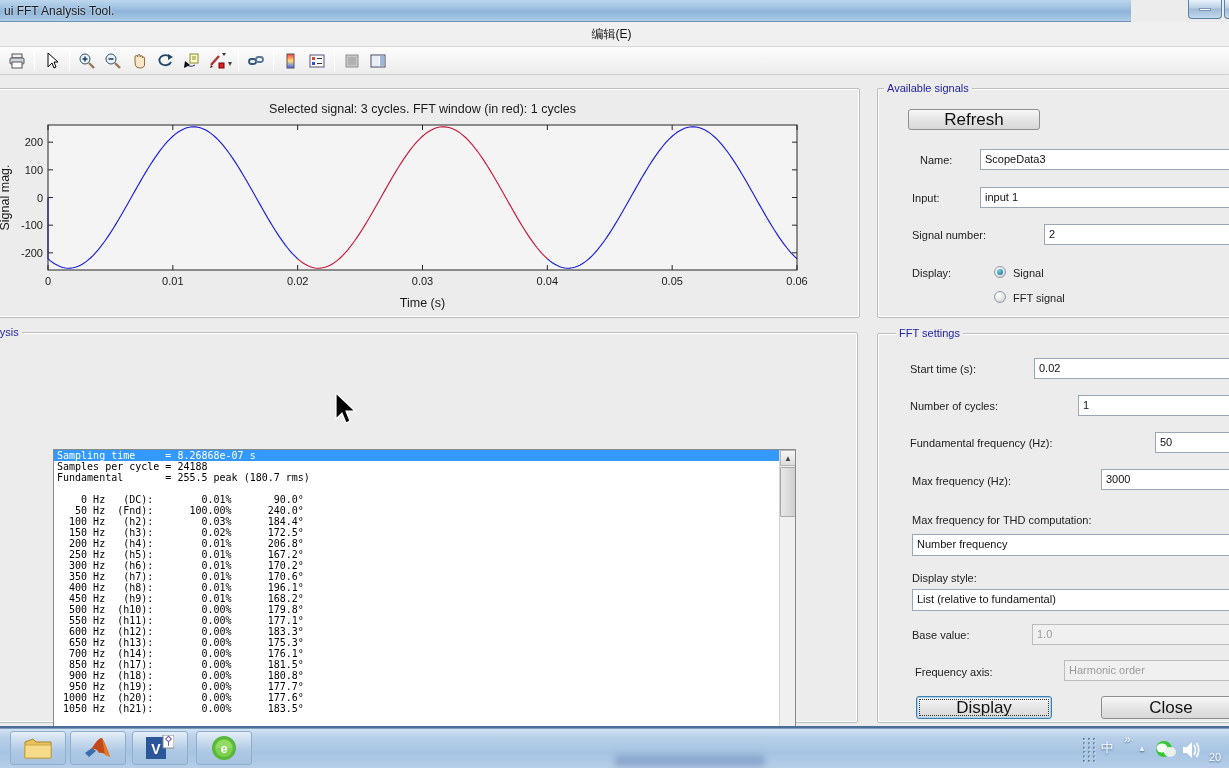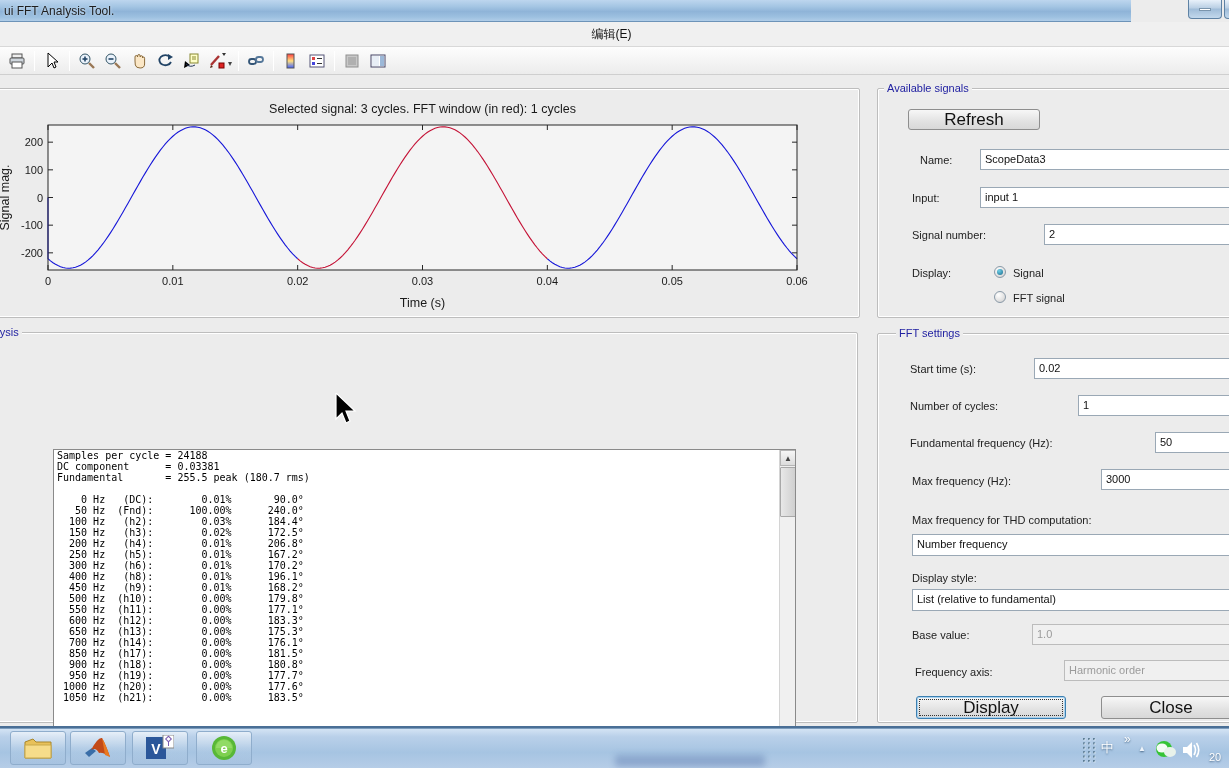--- a/index.html
+++ b/index.html
@@ -253,31 +253,32 @@
         <polyline points="297.67,170.73 300.16,172.83 302.66,174.68 305.16,176.27 307.65,177.60 310.15,178.66 312.65,179.44 315.14,179.95 317.64,180.19 320.14,180.14 322.63,179.81 325.13,179.21 327.63,178.33 330.12,177.18 332.62,175.77 335.12,174.09 337.61,172.16 340.11,169.98 342.61,167.56 345.10,164.91 347.60,162.04 350.10,158.97 352.59,155.70 355.09,152.25 357.59,148.63 360.08,144.85 362.58,140.94 365.08,136.90 367.57,132.75 370.07,128.51 372.57,124.20 375.06,119.83 377.56,115.42 380.06,110.98 382.55,106.54 385.05,102.11 387.55,97.71 390.04,93.36 392.54,89.07 395.04,84.86 397.53,80.74 400.03,76.74 402.53,72.87 405.02,69.15 407.52,65.58 410.02,62.19 412.51,58.99 415.01,55.98 417.51,53.18 420.00,50.61 422.50,48.27 425.00,46.17 427.49,44.32 429.99,42.73 432.49,41.40 434.98,40.34 437.48,39.56 439.98,39.05 442.47,38.81 444.97,38.86 447.47,39.19 449.96,39.79 452.46,40.67 454.96,41.82 457.45,43.23 459.95,44.91 462.45,46.84 464.94,49.02 467.44,51.44 469.94,54.09 472.43,56.96 474.93,60.03 477.43,63.30 479.92,66.75 482.42,70.37 484.92,74.15 487.41,78.06 489.91,82.10 492.41,86.25 494.90,90.49 497.40,94.80 499.90,99.17 502.39,103.58 504.89,108.02 507.39,112.46 509.88,116.89 512.38,121.29 514.88,125.64 517.37,129.93 519.87,134.14 522.37,138.26 524.86,142.26 527.36,146.13 529.86,149.85 532.35,153.42 534.85,156.81 537.35,160.01 539.84,163.02 542.34,165.82 544.84,168.39 547.33,170.73" fill="none" stroke="#c41236" stroke-width="1.1"></polyline>
         <rect x="48" y="37" width="749" height="145" fill="none" stroke="#262626"></rect>
       </svg>
 
     <div class="groupbox abs" style="left:-58px; top:257px; width:916px; height:391px;">
       <span class="gb-label" style="left:10px;">FFT analysis</span>
     </div>
 
     <div id="fft-text" class="abs">
       <div id="fft-lines">
+          <div class="fft-line sel">Sampling time     = 8.26868e-07 s</div>
           <div class="fft-line">Samples per cycle = 24188</div>
-          <div class="fft-line">DC component      = 0.03381</div>
           <div class="fft-line">Fundamental       = 255.5 peak (180.7 rms)</div>
           <div class="fft-line"> </div>
           <div class="fft-line">    0 Hz   (DC):        0.01%       90.0°</div>
           <div class="fft-line">   50 Hz  (Fnd):      100.00%      240.0°</div>
           <div class="fft-line">  100 Hz   (h2):        0.03%      184.4°</div>
           <div class="fft-line">  150 Hz   (h3):        0.02%      172.5°</div>
           <div class="fft-line">  200 Hz   (h4):        0.01%      206.8°</div>
           <div class="fft-line">  250 Hz   (h5):        0.01%      167.2°</div>
           <div class="fft-line">  300 Hz   (h6):        0.01%      170.2°</div>
+          <div class="fft-line">  350 Hz   (h7):        0.01%      170.6°</div>
           <div class="fft-line">  400 Hz   (h8):        0.01%      196.1°</div>
           <div class="fft-line">  450 Hz   (h9):        0.01%      168.2°</div>
           <div class="fft-line">  500 Hz  (h10):        0.00%      179.8°</div>
           <div class="fft-line">  550 Hz  (h11):        0.00%      177.1°</div>
           <div class="fft-line">  600 Hz  (h12):        0.00%      183.3°</div>
           <div class="fft-line">  650 Hz  (h13):        0.00%      175.3°</div>
           <div class="fft-line">  700 Hz  (h14):        0.00%      176.1°</div>
           <div class="fft-line">  850 Hz  (h17):        0.00%      181.5°</div>
           <div class="fft-line">  900 Hz  (h18):        0.00%      180.8°</div>
           <div class="fft-line">  950 Hz  (h19):        0.00%      177.7°</div>
@@ -347,21 +348,21 @@
       <span>List (relative to fundamental)</span>
     </div>
     <span class="lbl" style="left:912px; top:554px;">Base value:</span>
     <div class="field disabled" style="left:1032px; top:549px; width:208px; height:21px;">
       <span>1.0</span>
     </div>
     <span class="lbl" style="left:915px; top:591px;">Frequency axis:</span>
     <div class="field disabled" style="left:1064px; top:585px; width:176px; height:21px;">
       <span>Harmonic order</span>
     </div>
-    <div class="btn focused" style="left:916px; top:621px; width:150px; height:23px;">
+    <div class="btn focused" style="left:916px; top:621px; width:136px; height:23px;">
       <span class="inner-dots"></span>
       <span>Display</span>
     </div>
     <div class="btn" style="left:1101px; top:621px; width:140px; height:23px;">
       <span>Close</span>
     </div>
   </div>
 
   <div class="abs" style="left:0; top:726px; width:1229px; height:2px; background:#4a6f96;"></div>
 

